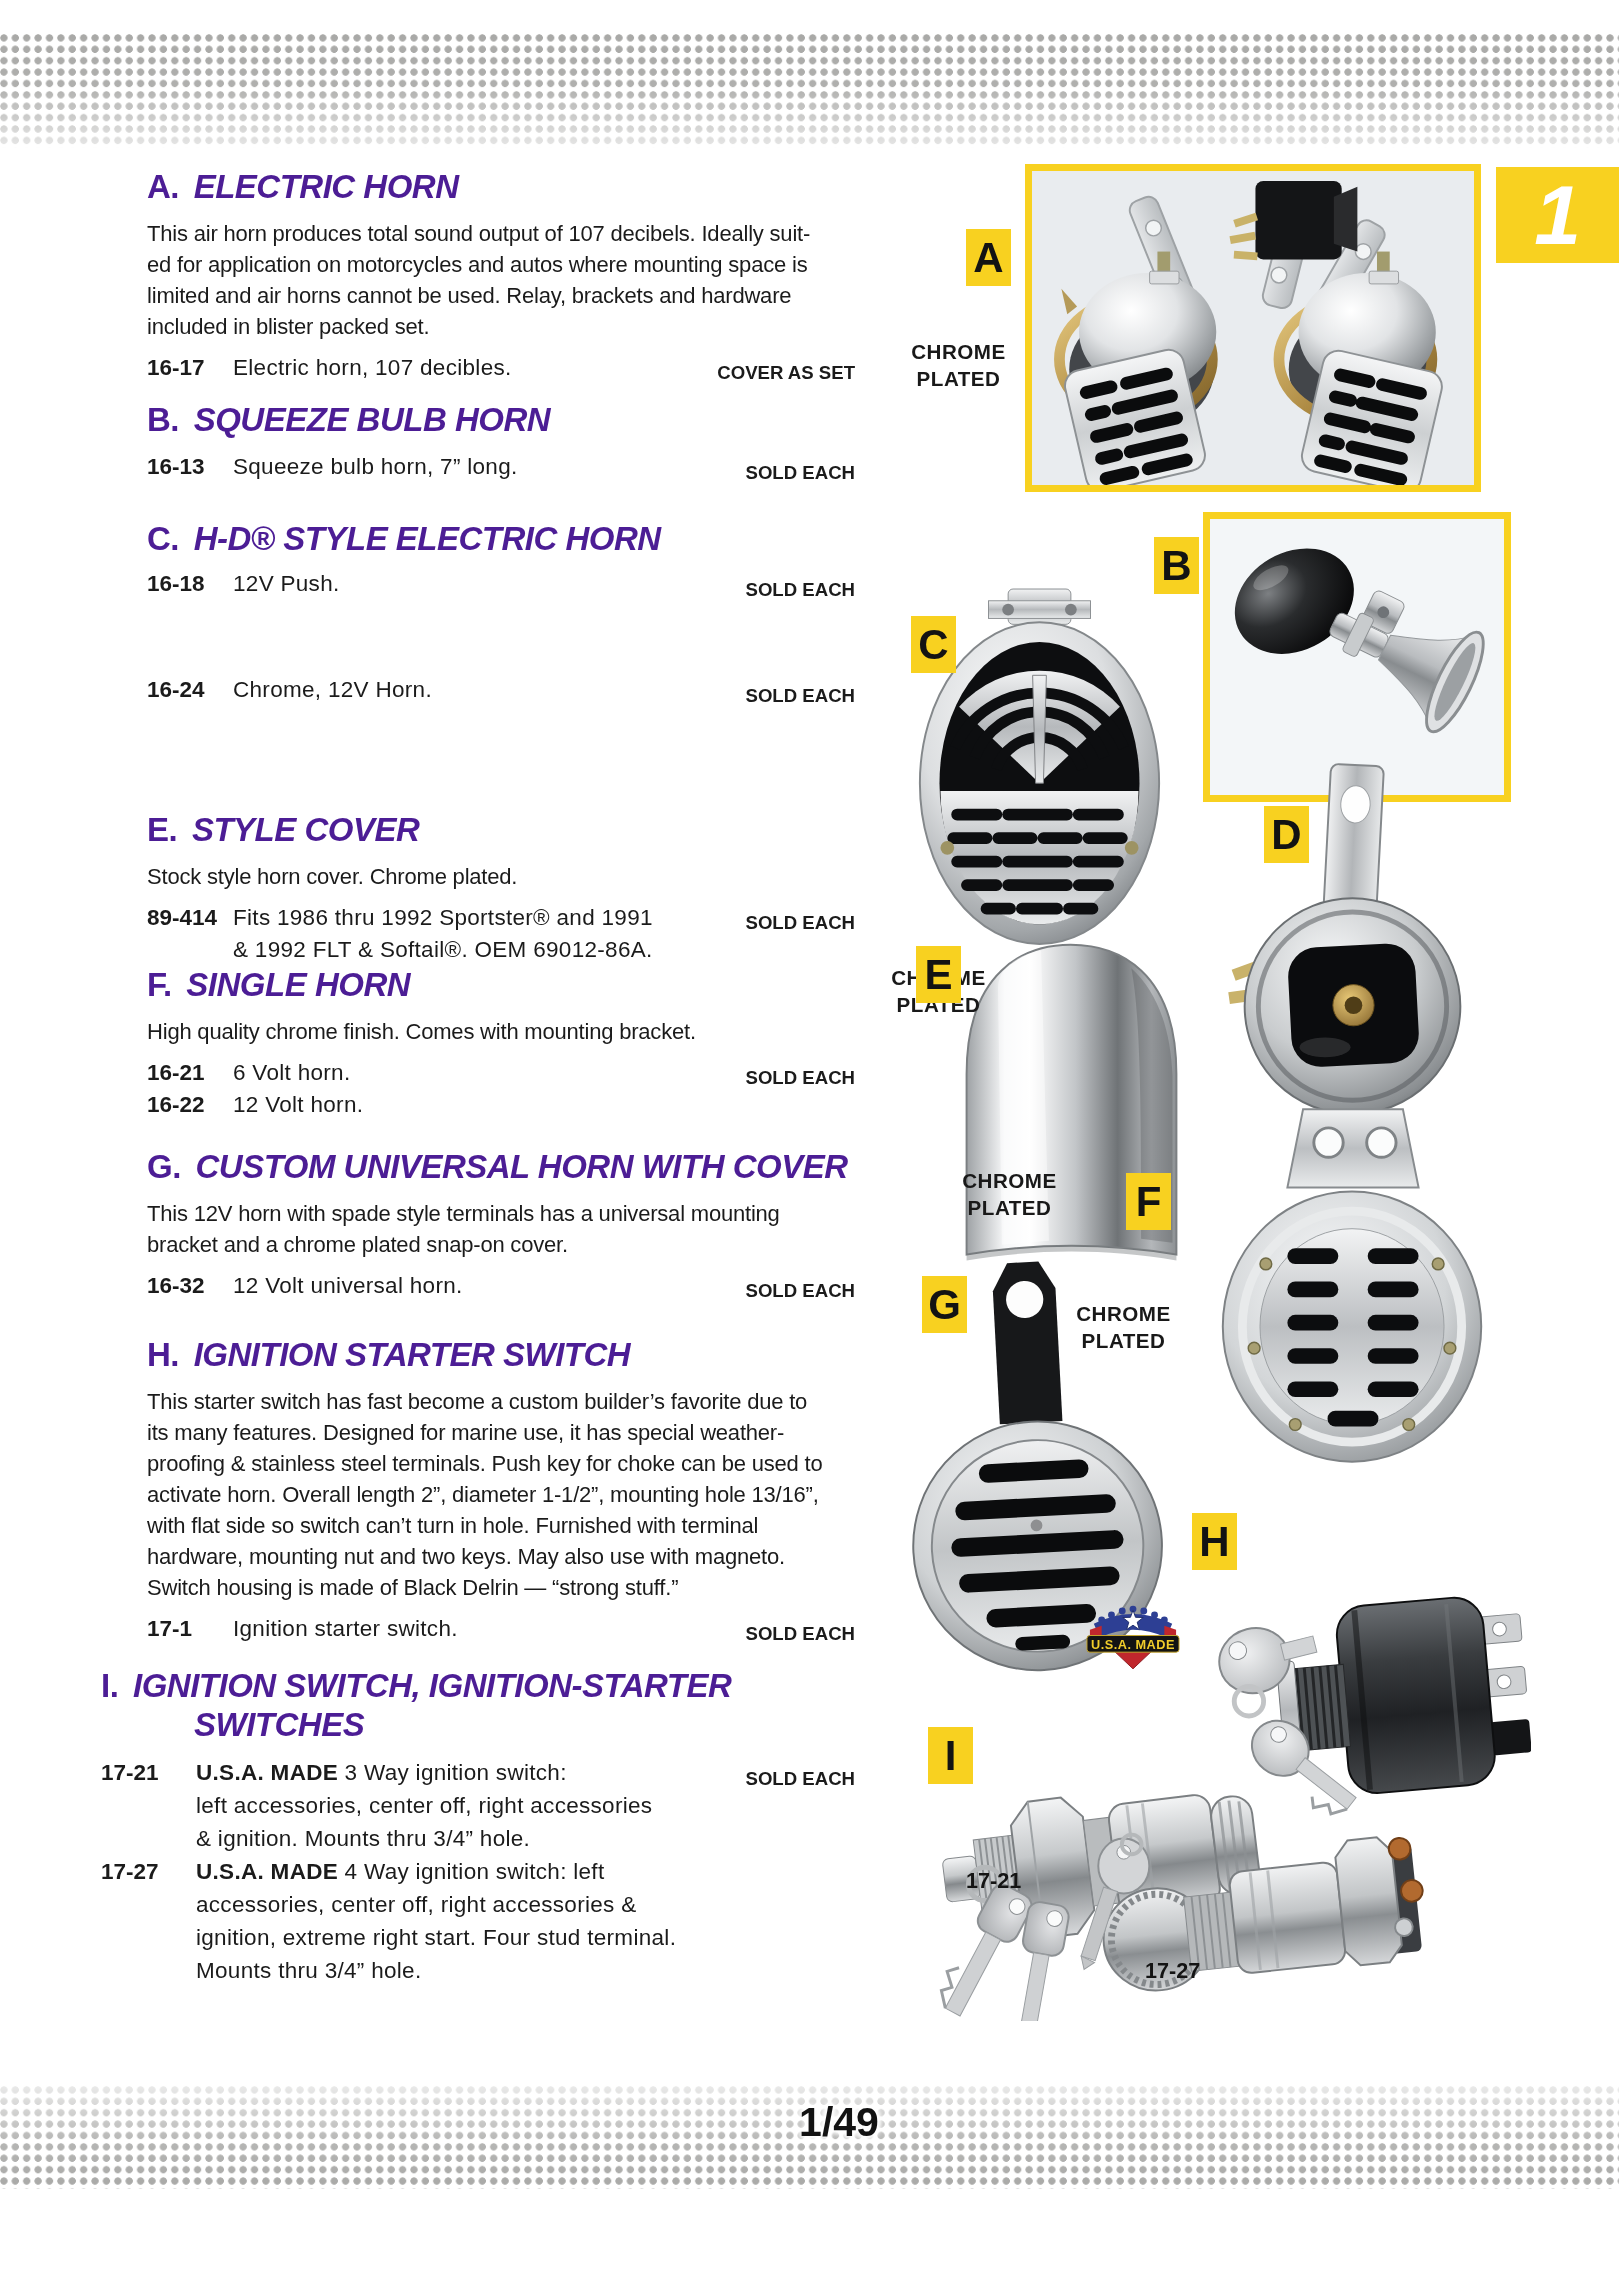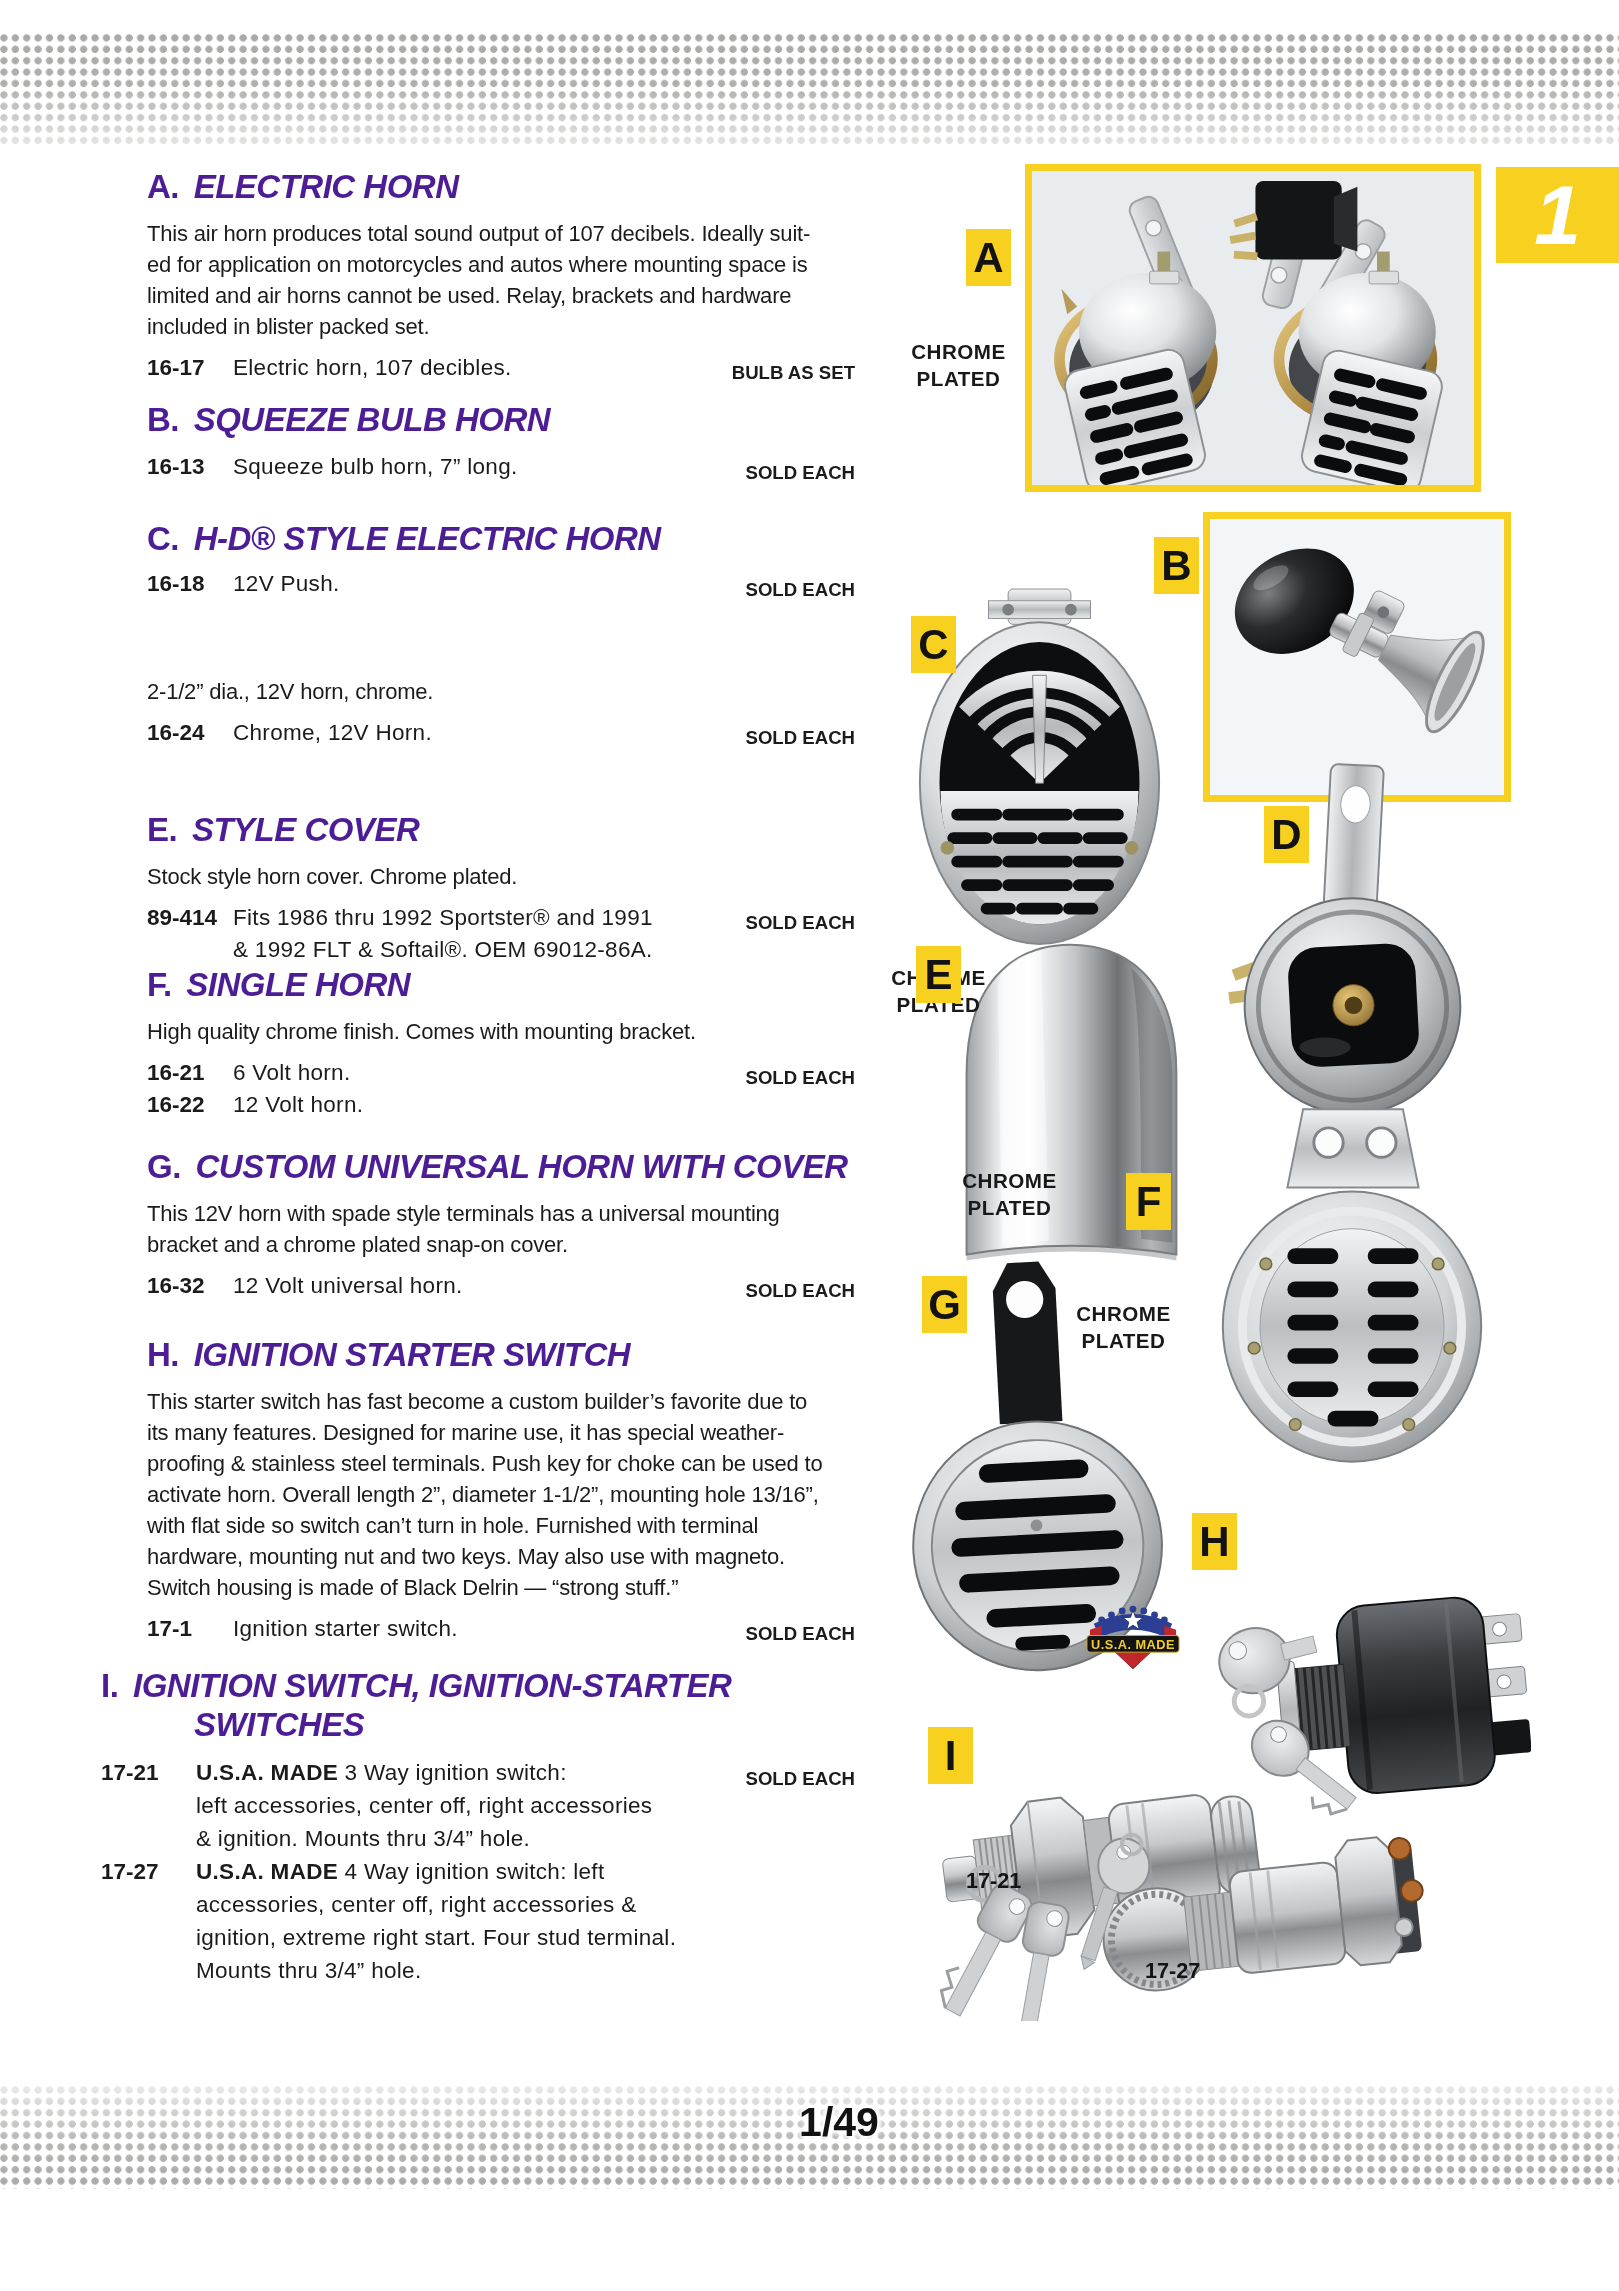--- a/index.html
+++ b/index.html
@@ -62,21 +62,21 @@
   <section class="section" style="top:167px">
     <h2 class="sec-head"><span class="sec-letter">A.</span><span class="sec-title">ELECTRIC HORN</span></h2>
     <p class="sec-desc">This air horn produces total sound output of 107 decibels. Ideally suit-
 ed for application on motorcycles and autos where mounting space is
 limited and air horns cannot be used. Relay, brackets and hardware
 included in blister packed set.</p>
     <div class="items">
       <div class="item">
         <span class="item-no">16-17</span>
         <span class="item-desc"><strong class="usa"></strong><span>Electric horn, 107 decibles.</span></span>
-        <span class="sold">BULB AS SET</span>
+        <span class="sold">COVER AS SET</span>
       </div>
     </div>
   </section>
 
   <section class="section" style="top:400px">
     <h2 class="sec-head"><span class="sec-letter">B.</span><span class="sec-title">SQUEEZE BULB HORN</span></h2>
     <p class="sec-desc"></p>
     <div class="items">
       <div class="item">
         <span class="item-no">16-13</span>
@@ -91,21 +91,20 @@
     <div class="items">
       <div class="item">
         <span class="item-no">16-18</span>
         <span class="item-desc"><strong class="usa"></strong><span>12V Push.</span></span>
         <span class="sold">SOLD EACH</span>
       </div>
     </div>
   </section>
 
   <section class="section" style="top:664px">
-    <p class="sec-desc">2-1/2” dia., 12V horn, chrome.</p>
     <div class="items">
       <div class="item">
         <span class="item-no">16-24</span>
         <span class="item-desc"><strong class="usa"></strong><span>Chrome, 12V Horn.</span></span>
         <span class="sold">SOLD EACH</span>
       </div>
     </div>
   </section>
 
   <section class="section" style="top:810px">

